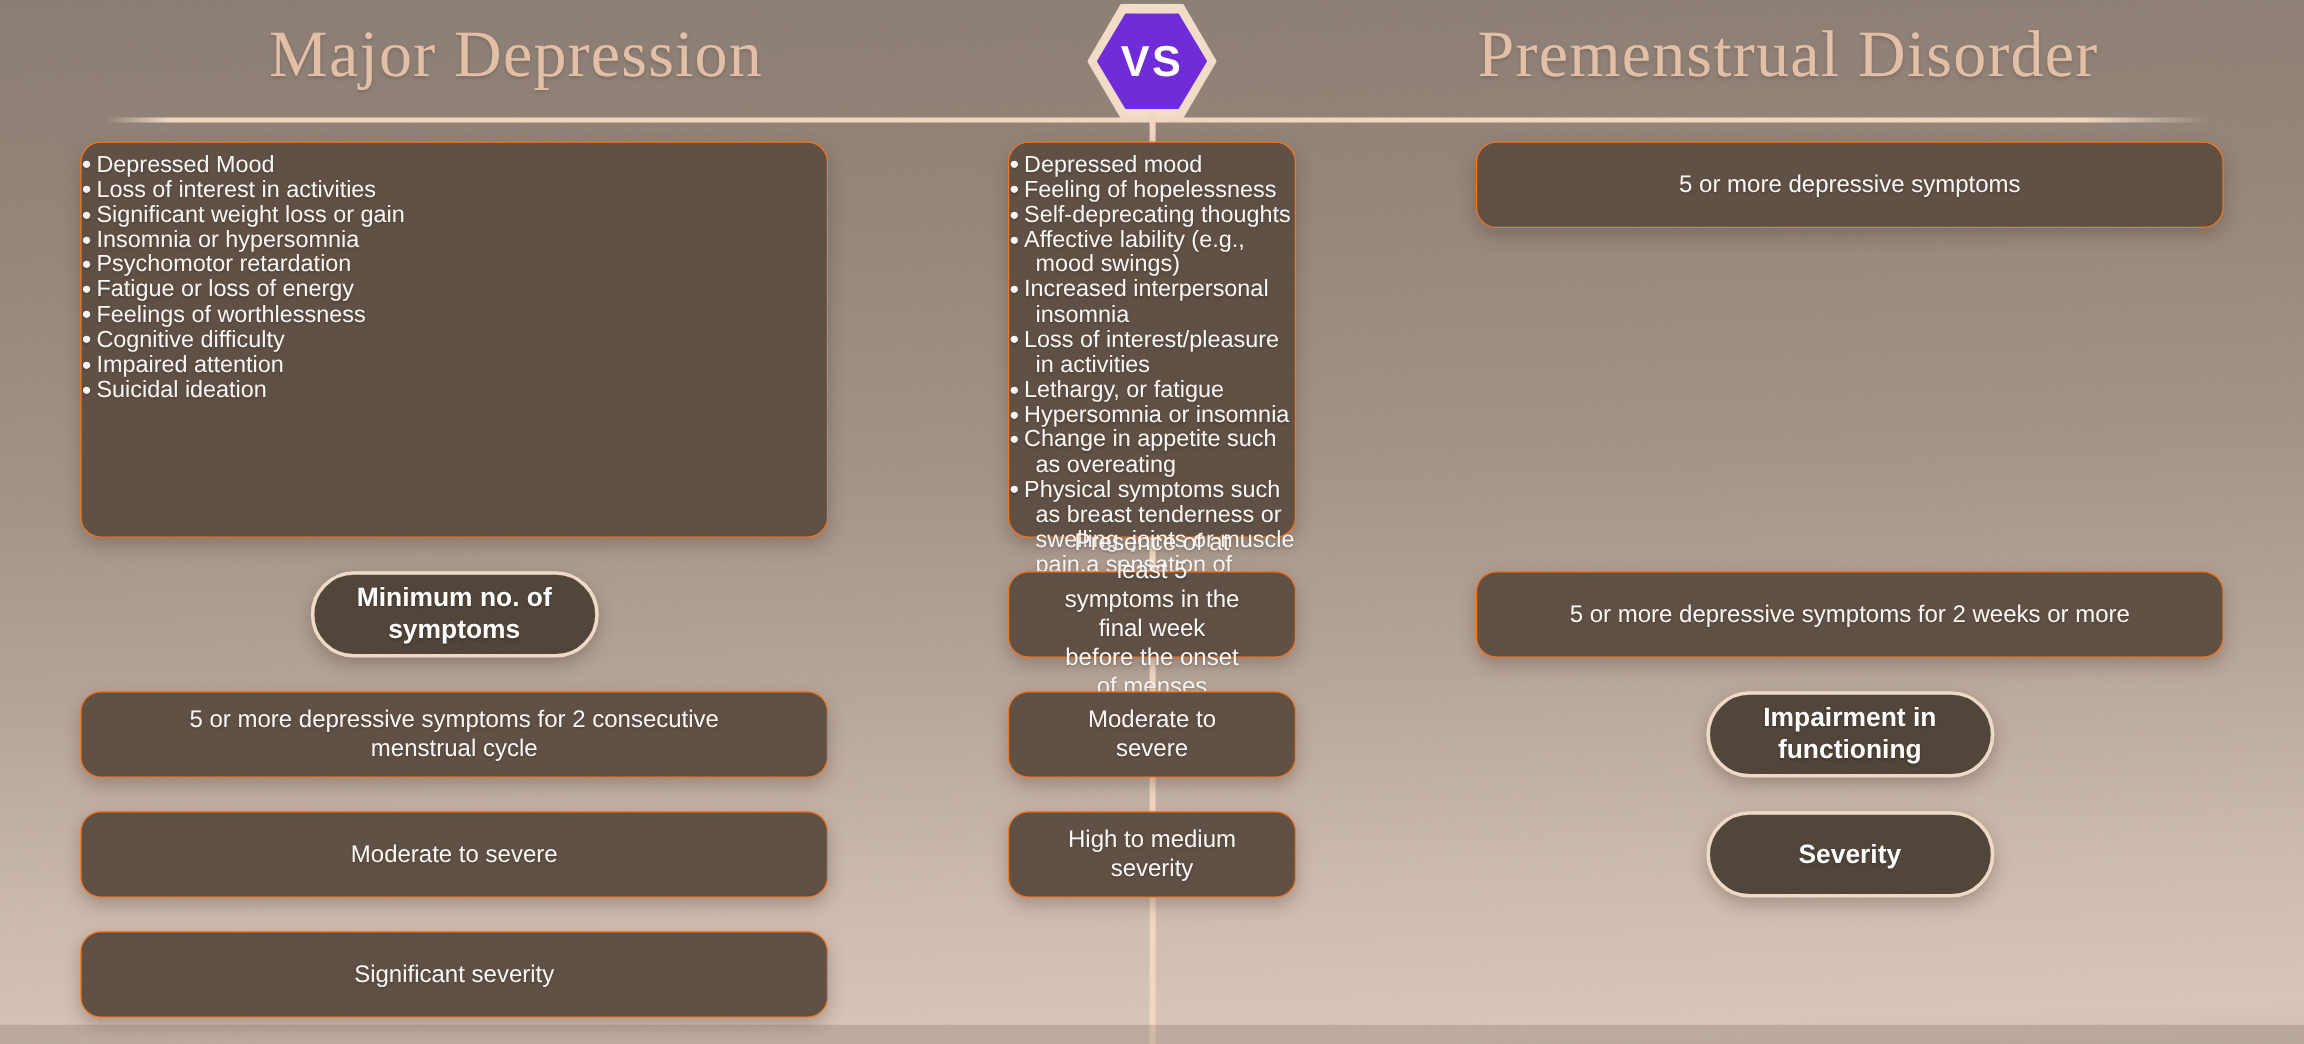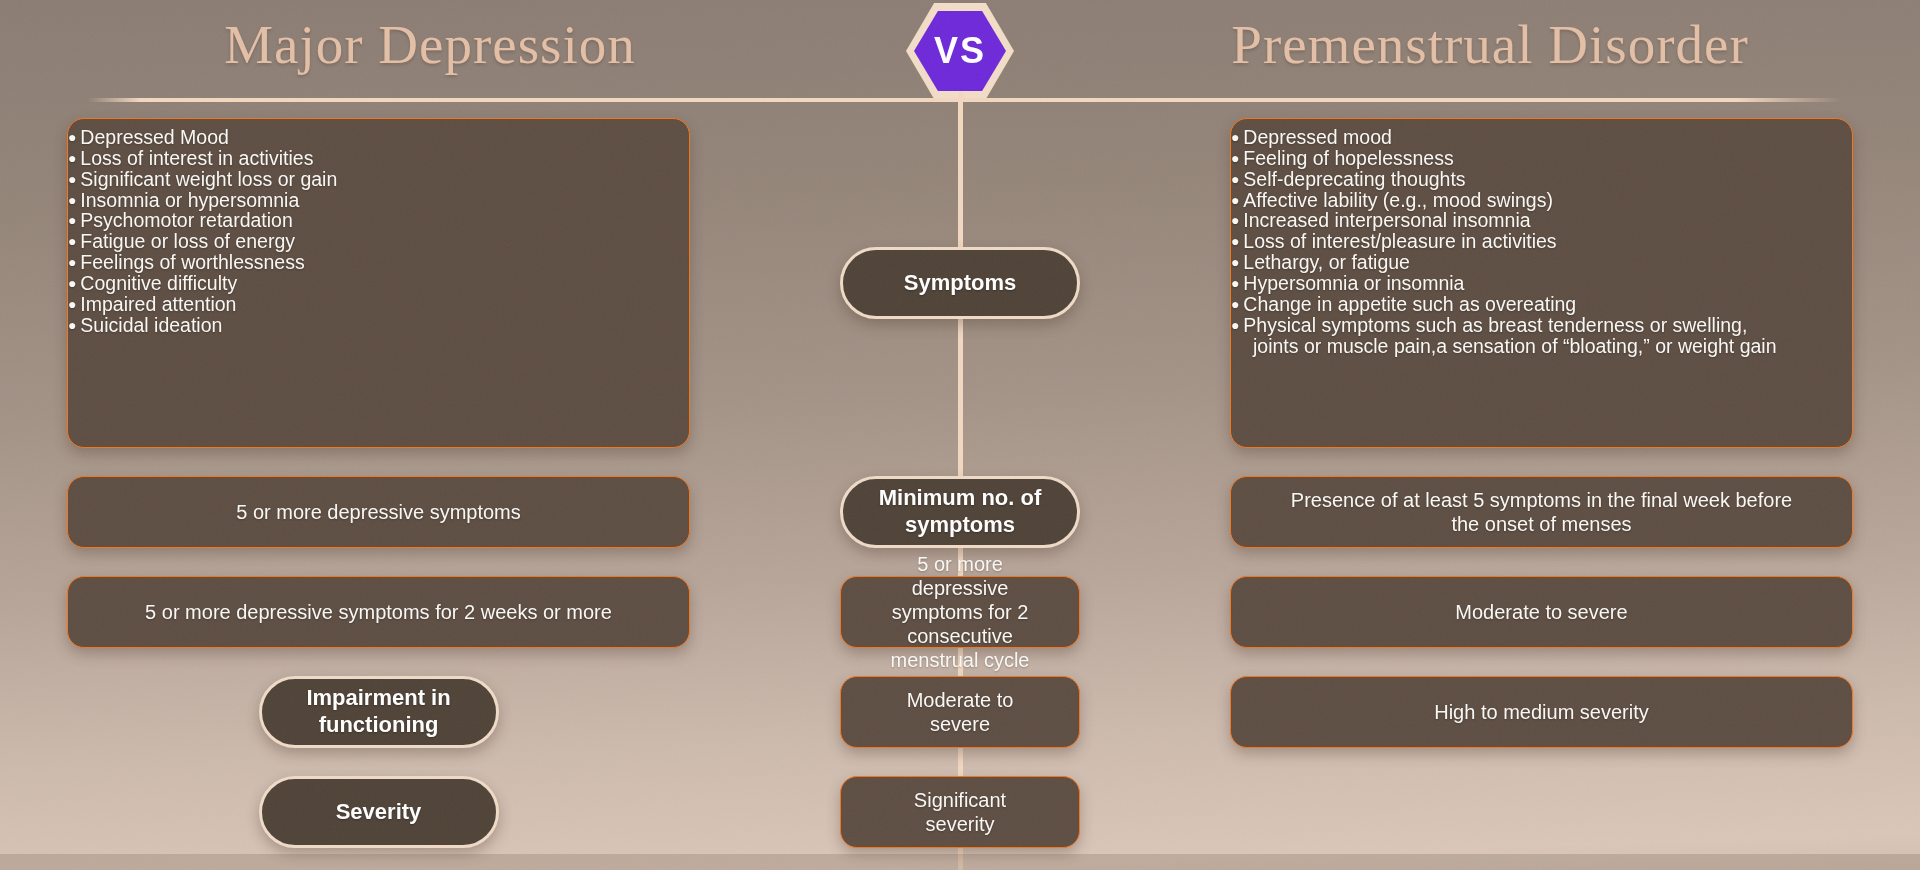--- a/index.html
+++ b/index.html
@@ -107,23 +107,20 @@
       <li>Significant weight loss or gain</li>
       <li>Insomnia or hypersomnia</li>
       <li>Psychomotor retardation</li>
       <li>Fatigue or loss of energy</li>
       <li>Feelings of worthlessness</li>
       <li>Cognitive difficulty</li>
       <li>Impaired attention</li>
       <li>Suicidal ideation</li>
     </ul>
   </div>
-  <div class="pill-wrap">
-    <div class="pill">Symptoms</div>
-  </div>
   <div class="box box-tall">
     <ul class="symptoms list-left">
       <li>Depressed mood</li>
       <li>Feeling of hopelessness</li>
       <li>Self-deprecating thoughts</li>
       <li>Affective lability (e.g., mood swings)</li>
       <li>Increased interpersonal insomnia</li>
       <li>Loss of interest/pleasure in activities</li>
       <li>Lethargy, or fatigue</li>
       <li>Hypersomnia or insomnia</li>

